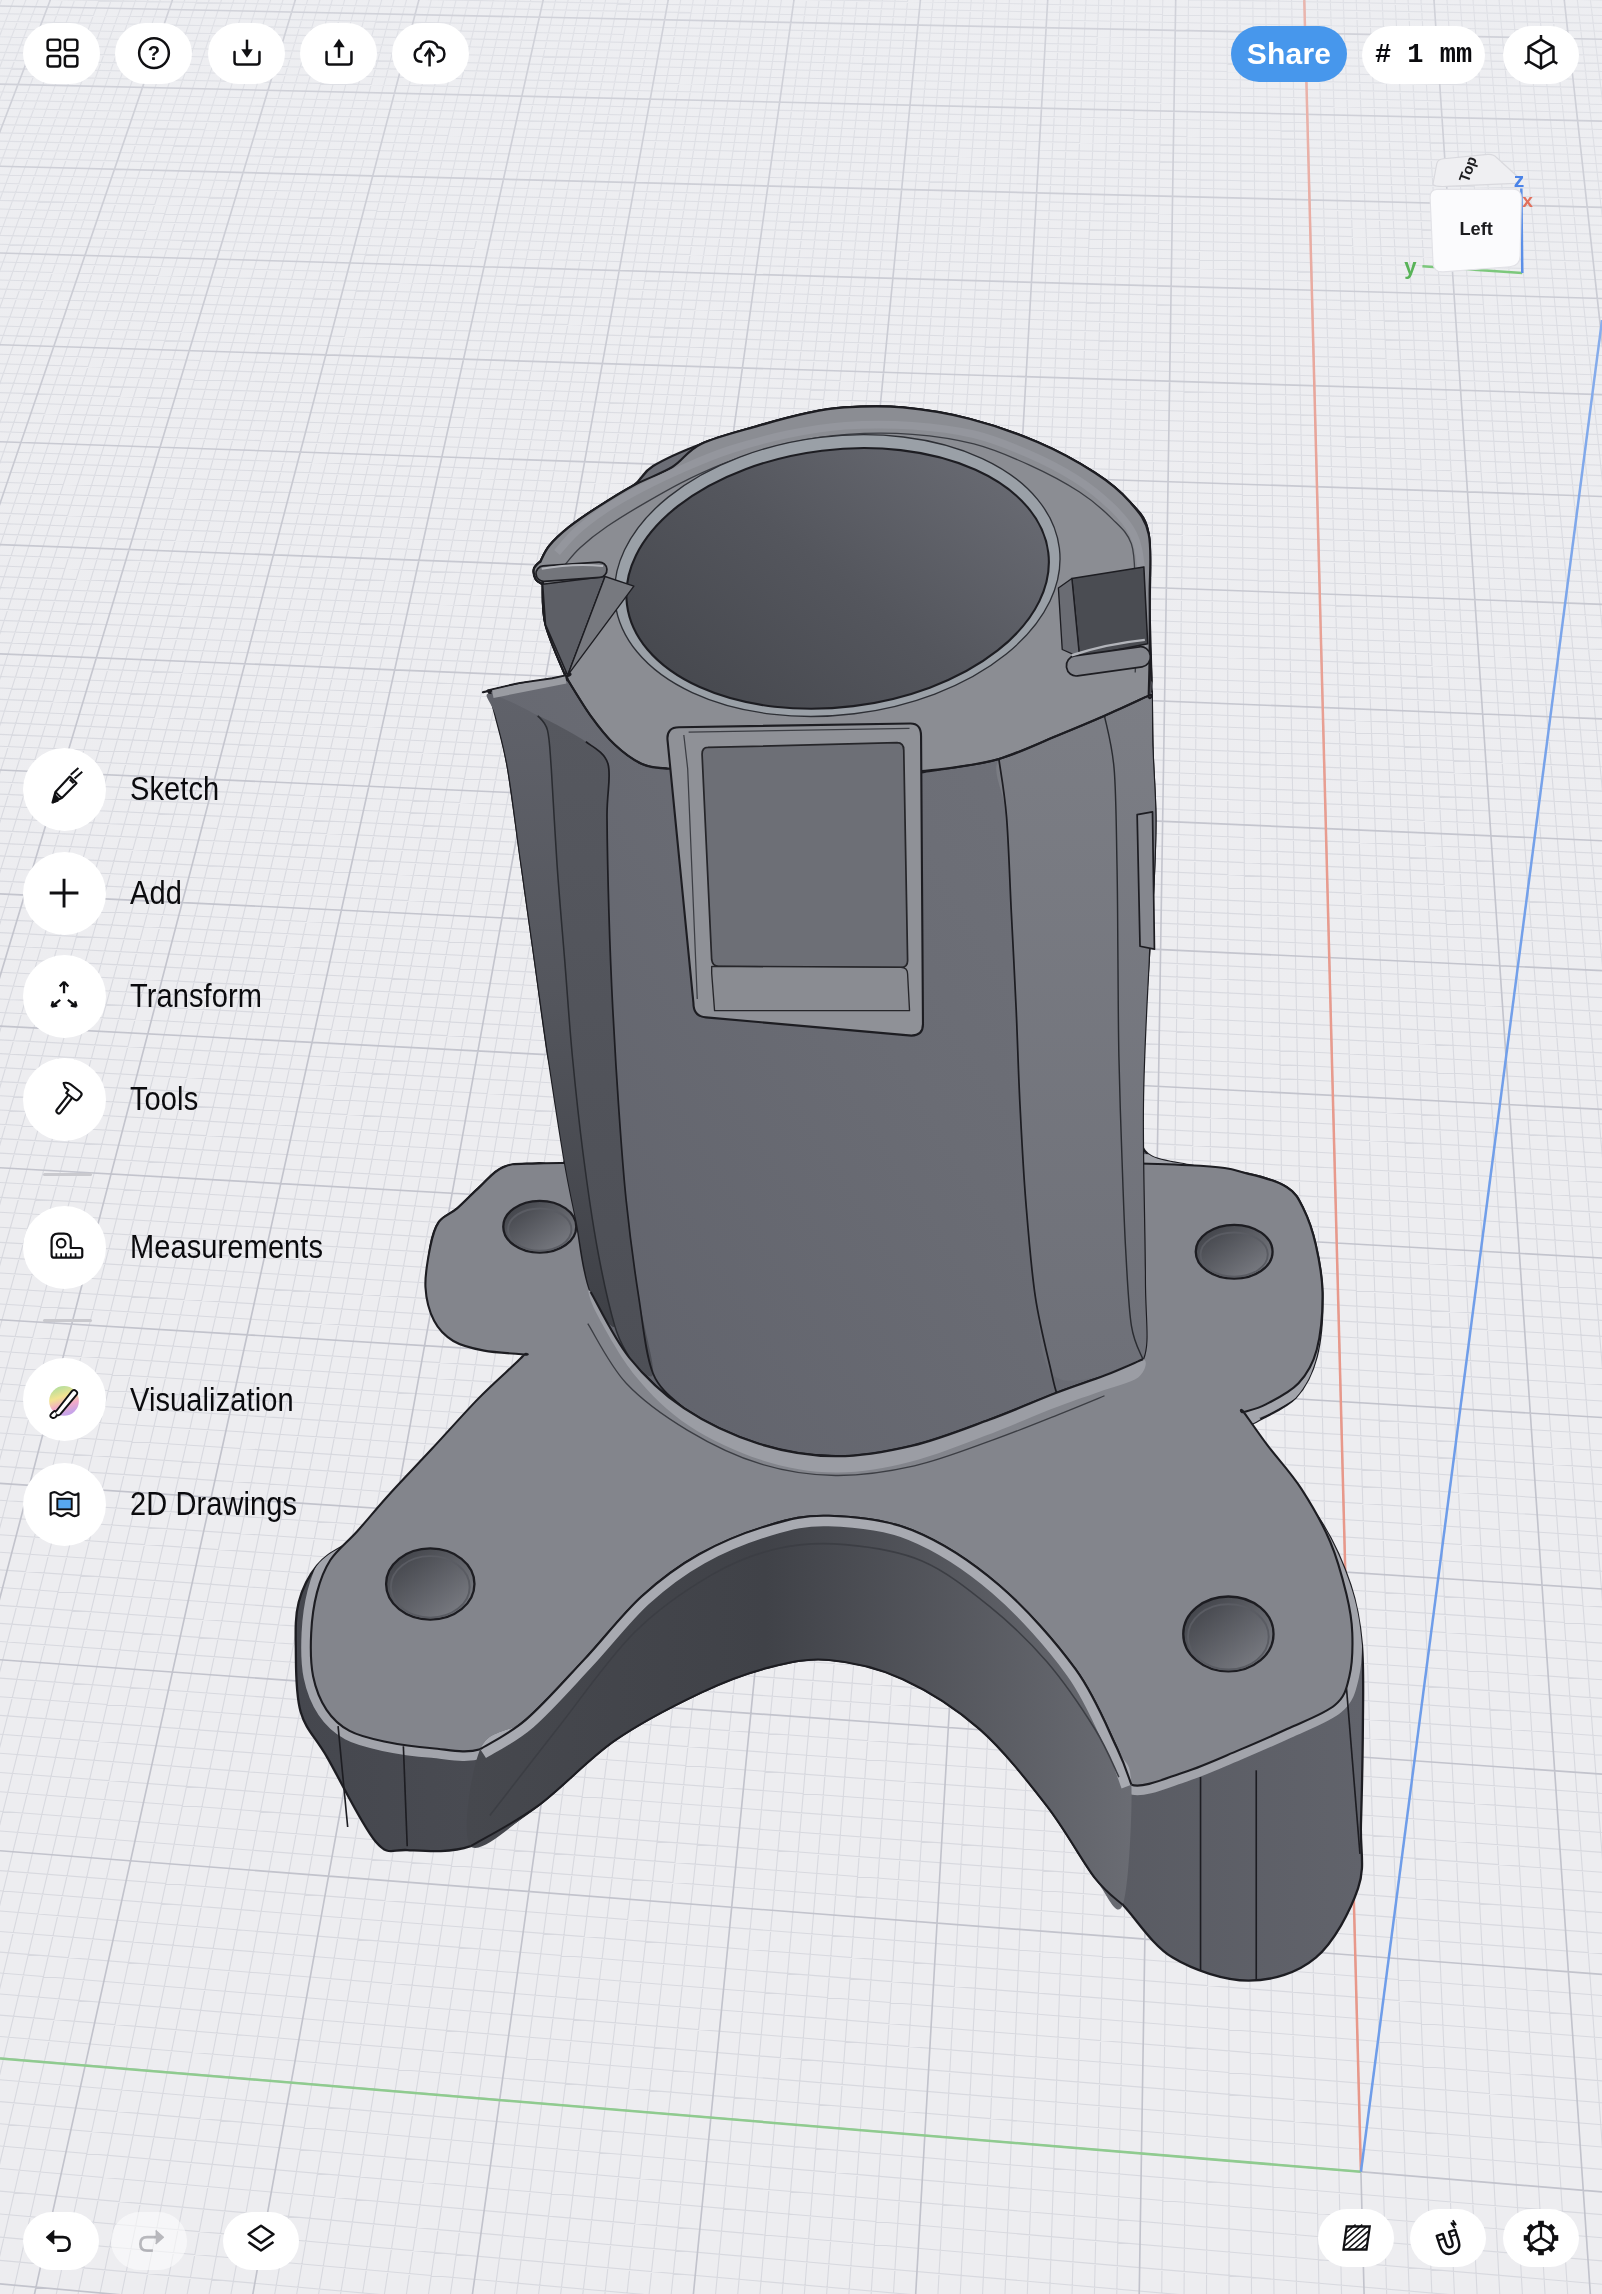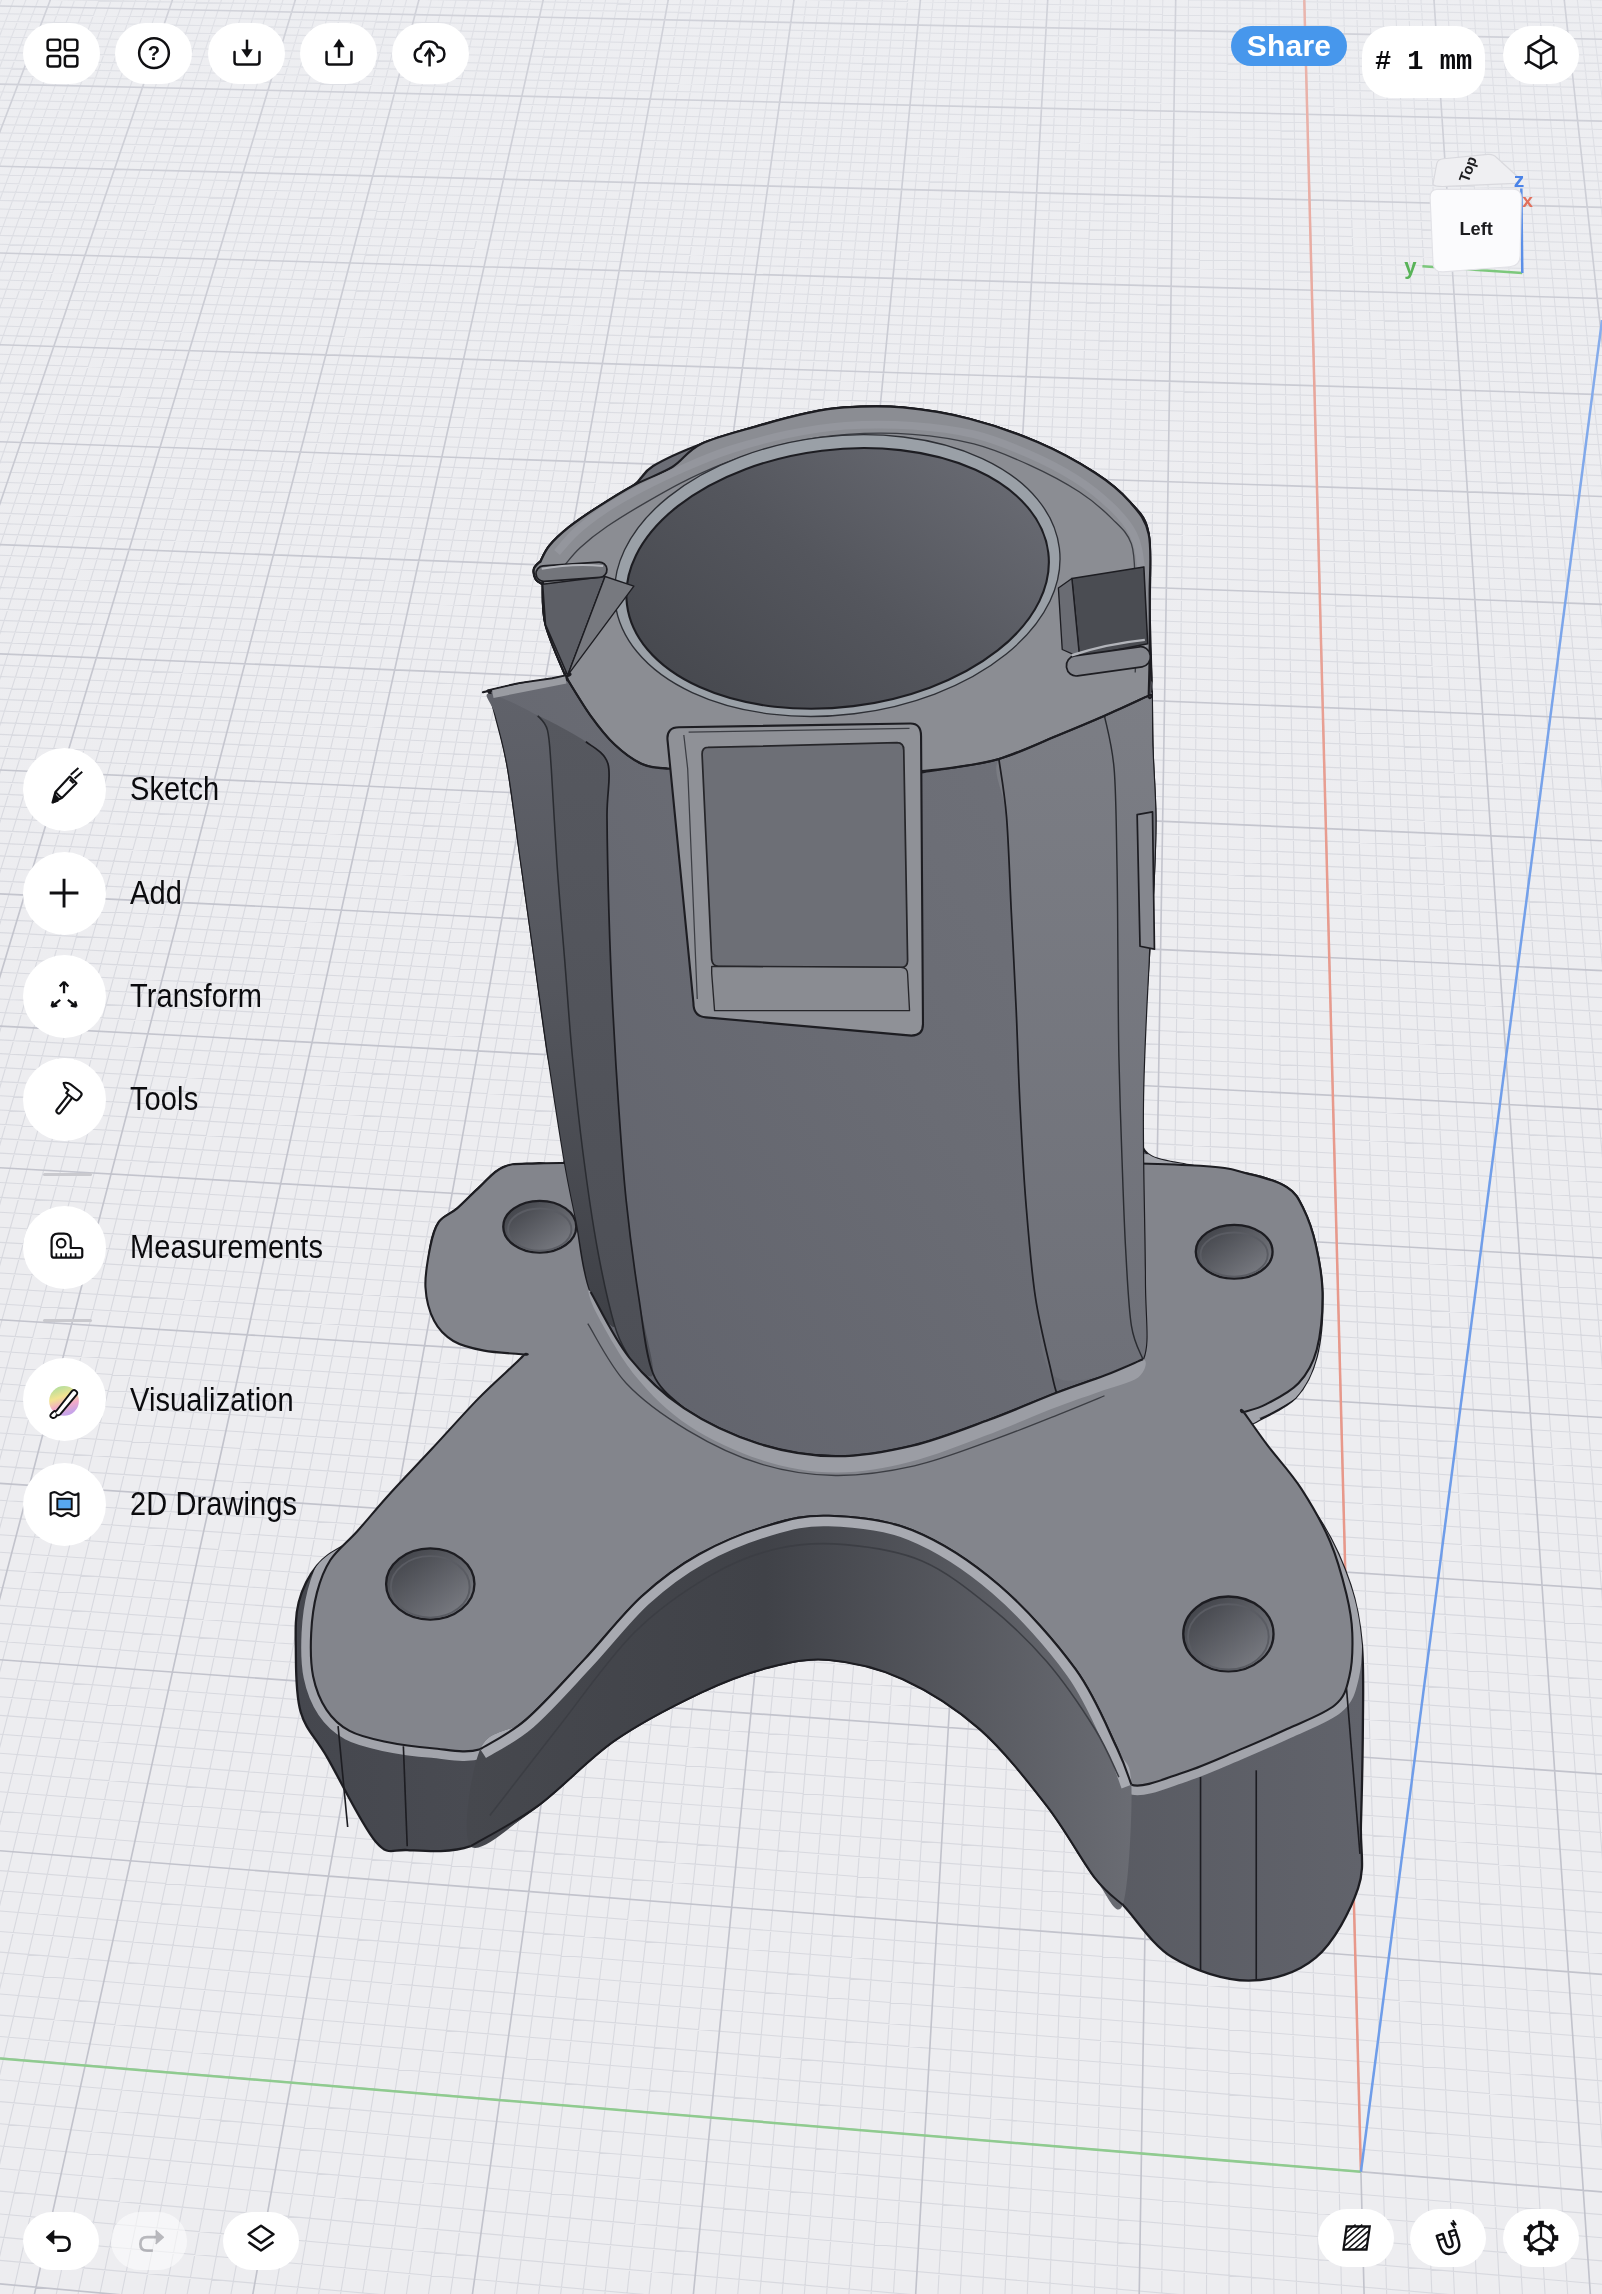--- a/index.html
+++ b/index.html
@@ -165,22 +165,22 @@
       <path d="M18 17 L24 8 L30 17 Z" fill="#101013"></path>
     </svg>
   </div>
 <div style="position:absolute;left:392px;top:23px;width:77px;height:61px;background:#ffffff;border-radius:31px;display:flex;align-items:center;justify-content:center;">
     <svg width="46" height="46" viewBox="0 0 48 48">
       <path d="M14 32 Q7 32 7 25 Q7 19 13 18 Q14 11 22 11 Q29 11 31 17 Q38 17 38 24 Q38 31 31 32" fill="none" stroke="#101013" stroke-width="2.6" stroke-linecap="round"></path>
       <path d="M22.5 37 L22.5 21" stroke="#101013" stroke-width="2.6"></path>
       <path d="M17.5 26.5 L22.5 19 L27.5 26.5" fill="none" stroke="#101013" stroke-width="2.6"></path>
     </svg>
   </div>
-<div style="position:absolute;left:1231px;top:26px;width:116px;height:40px;background:#4797ec;border-radius:29px;display:flex;align-items:center;justify-content:center;color:#fff;font-size:30px;font-weight:700;letter-spacing:0.2px;">Share</div>
-<div style="position:absolute;left:1362px;top:26px;width:123px;height:72px;background:#fff;border-radius:29px;display:flex;align-items:center;justify-content:center;color:#0b0b0e;font-size:27px;font-weight:700;font-family:'Liberation Mono',monospace;white-space:pre;"># 1 mm</div>
+<div style="position:absolute;left:1231px;top:26px;width:116px;height:56px;background:#4797ec;border-radius:29px;display:flex;align-items:center;justify-content:center;color:#fff;font-size:30px;font-weight:700;letter-spacing:0.2px;">Share</div>
+<div style="position:absolute;left:1362px;top:26px;width:123px;height:58px;background:#fff;border-radius:29px;display:flex;align-items:center;justify-content:center;color:#0b0b0e;font-size:27px;font-weight:700;font-family:'Liberation Mono',monospace;white-space:pre;"># 1 mm</div>
 <div style="position:absolute;left:1503px;top:26px;width:76px;height:58px;background:#ffffff;border-radius:29px;display:flex;align-items:center;justify-content:center;">
     <svg width="46" height="46" viewBox="0 0 48 48">
       <path d="M24 8 L37 15.5 L37 30.5 L24 38 L11 30.5 L11 15.5 Z" fill="none" stroke="#101013" stroke-width="2.6" stroke-linejoin="round"></path>
       <path d="M24 23 L24 38 M24 23 L11 15.5 M24 23 L37 15.5" stroke="#101013" stroke-width="2.6"></path>
       <path d="M24 8 L24 3 M37 30.5 L41 33 M11 30.5 L7 33" stroke="#101013" stroke-width="2.6"></path>
     </svg>
   </div>
 <div style="position:absolute;left:23px;top:748px;width:83px;height:83px;background:#fff;border-radius:50%;display:flex;align-items:center;justify-content:center;">
     <svg width="46" height="46" viewBox="0 0 48 48">
       <path d="M11 37 L14 26 L29 10 L36 17 L21 32 Z" fill="none" stroke="#101013" stroke-width="2.3" stroke-linejoin="round"></path>

